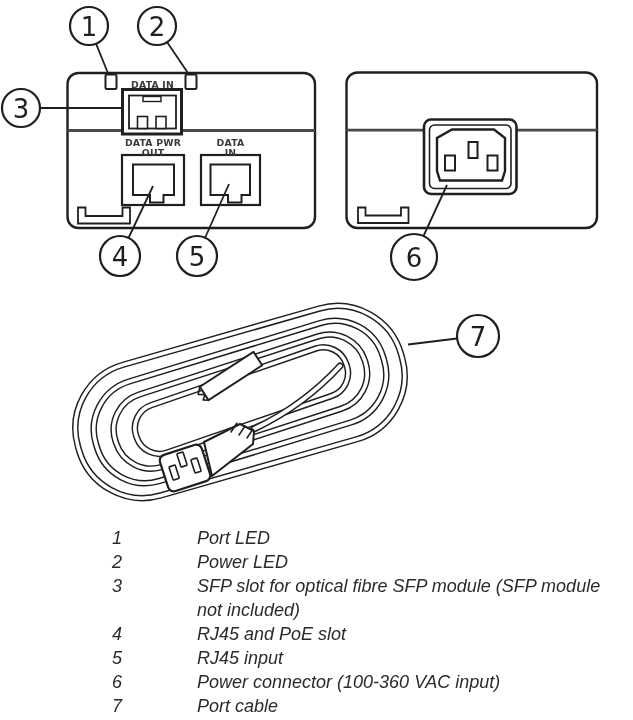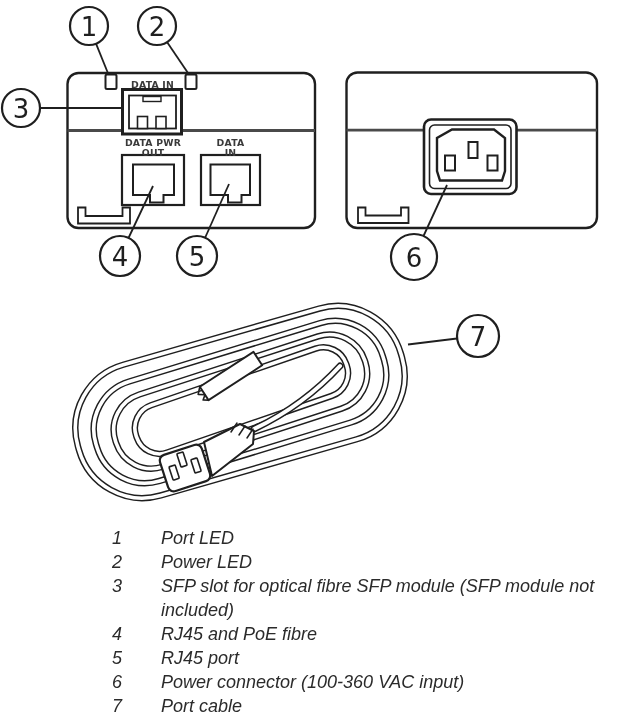--- a/index.html
+++ b/index.html
@@ -7,21 +7,21 @@
         font-family:"Liberation Sans",sans-serif;}
   svg{position:absolute;left:0;top:0;}
   .callout-num{font-family:"DejaVu Sans",sans-serif;font-size:26px;fill:#1f1f1f;
                text-anchor:middle;}
   .port-label{font-family:"DejaVu Sans",sans-serif;font-size:9.3px;font-weight:bold;
               fill:#3a3a3a;text-anchor:middle;letter-spacing:.2px;}
   .legend{position:absolute;left:112px;top:526px;width:508px;
           font:italic 18px/24px "Liberation Sans",sans-serif;color:#2b2b2b;}
   .legend-row{display:flex;}
   .legend-num{width:49px;flex:none;}
-  .legend-text{flex:1;}
+  .legend-text{flex:1;margin-left:36px;}
 </style>
 </head>
 <body>
 
 <div id="page">
 
 <svg width="633" height="720" viewBox="0 0 633 720">
 
   <g fill="none" stroke="#1f1f1f">
     <rect x="67.5" y="73" width="247.5" height="155" rx="11" fill="#ffffff" stroke-width="2.4"></rect>
@@ -156,25 +156,25 @@
     <div class="legend-row">
       <span class="legend-num">2</span>
       <span class="legend-text">Power LED</span>
     </div>
     <div class="legend-row">
       <span class="legend-num">3</span>
       <span class="legend-text">SFP slot for optical fibre SFP module (SFP module not included)</span>
     </div>
     <div class="legend-row">
       <span class="legend-num">4</span>
-      <span class="legend-text">RJ45 and PoE fibre</span>
+      <span class="legend-text">RJ45 and PoE slot</span>
     </div>
     <div class="legend-row">
       <span class="legend-num">5</span>
-      <span class="legend-text">RJ45 port</span>
+      <span class="legend-text">RJ45 input</span>
     </div>
     <div class="legend-row">
       <span class="legend-num">6</span>
       <span class="legend-text">Power connector (100-360 VAC input)</span>
     </div>
     <div class="legend-row">
       <span class="legend-num">7</span>
       <span class="legend-text">Port cable</span>
     </div>
   </div>

